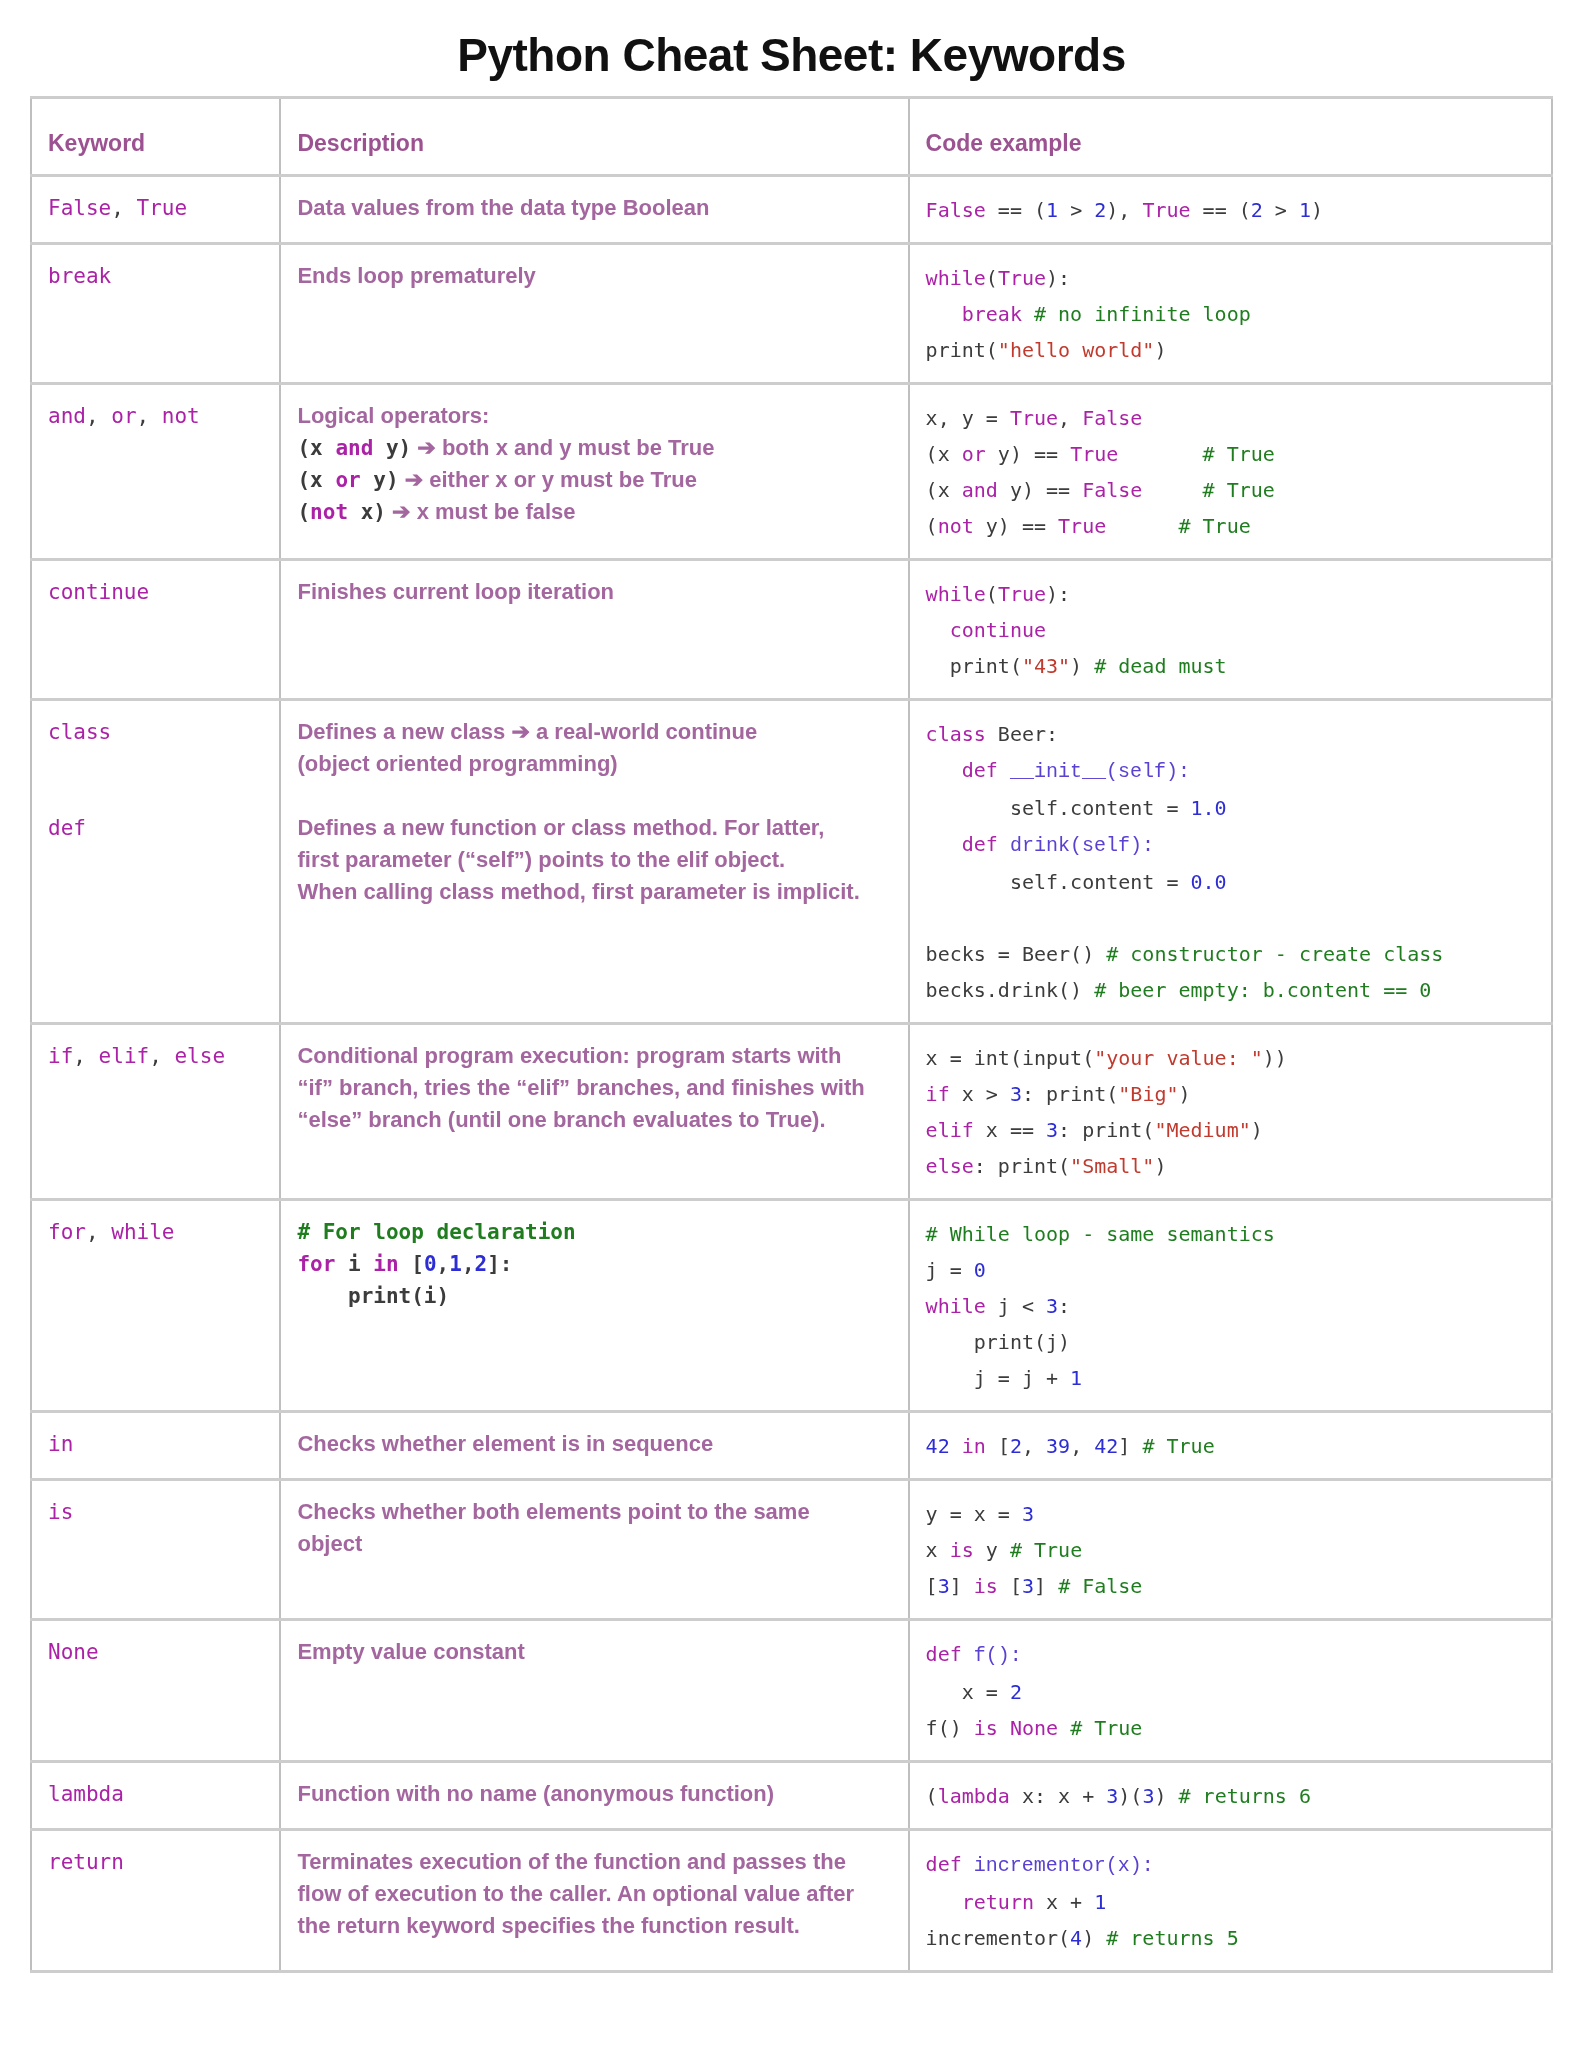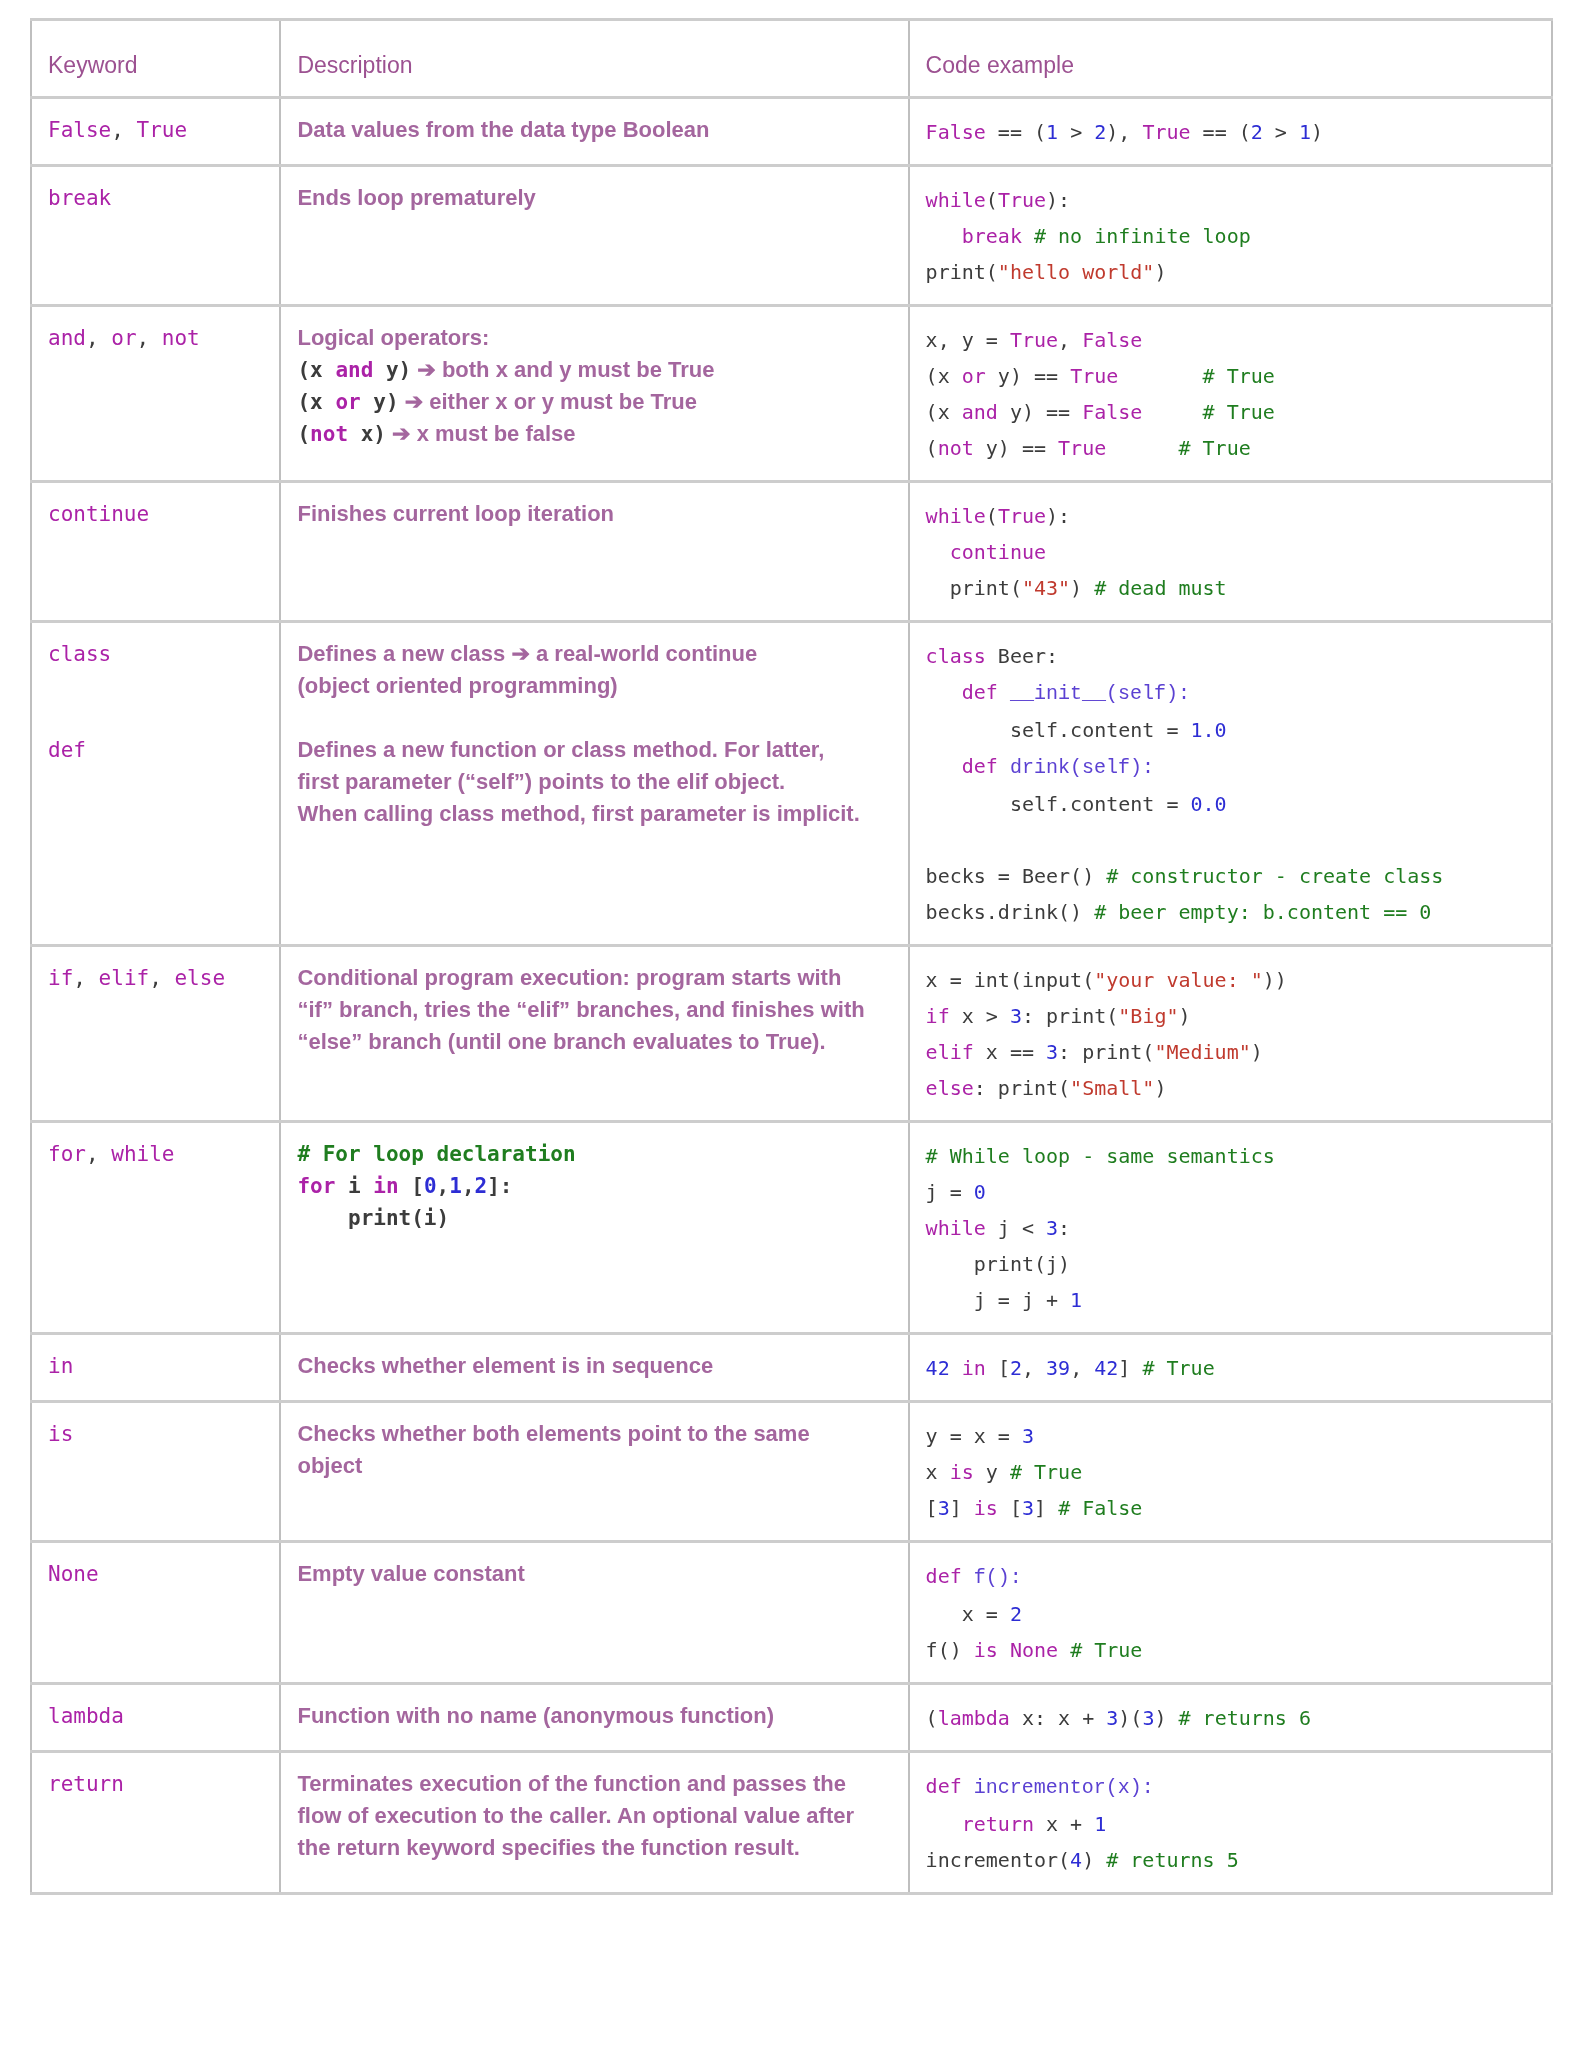--- a/index.html
+++ b/index.html
@@ -50,21 +50,21 @@
     border-right: 2px solid #bfbfbf;
     border-top: 3px solid #cdcdcd;
     border-bottom: 3px solid #cdcdcd;
     vertical-align: top;
     text-align: left;
     padding: 15px 14px 14px 16px;
     box-sizing: border-box;
   }
   .kw-table th {
     font-size: 23px;
-    font-weight: normal;
+    font-weight: bold;
     color: var(--c-header, #9c5191);
     padding-top: 31px;
     padding-bottom: 17px;
   }
   .col-keyword { width: 16.4%; }
   .col-desc    { width: 41.3%; }
   .col-code    { width: 42.3%; }
 
   .line {
     white-space: pre;
@@ -85,20 +85,21 @@
     font-family: "Liberation Sans", sans-serif;
     white-space: pre-wrap;
   }
   .descline .s-txt { font-size: 22px; }
 </style>
 </head>
 <body>
 
 <div class="page">
 
+  <h1 class="page-title">Python Cheat Sheet: Keywords</h1>
 
 
   <table class="kw-table">
     <colgroup>
       <col class="col-keyword">
       <col class="col-desc">
       <col class="col-code">
     </colgroup>
     <thead>
       <tr>

